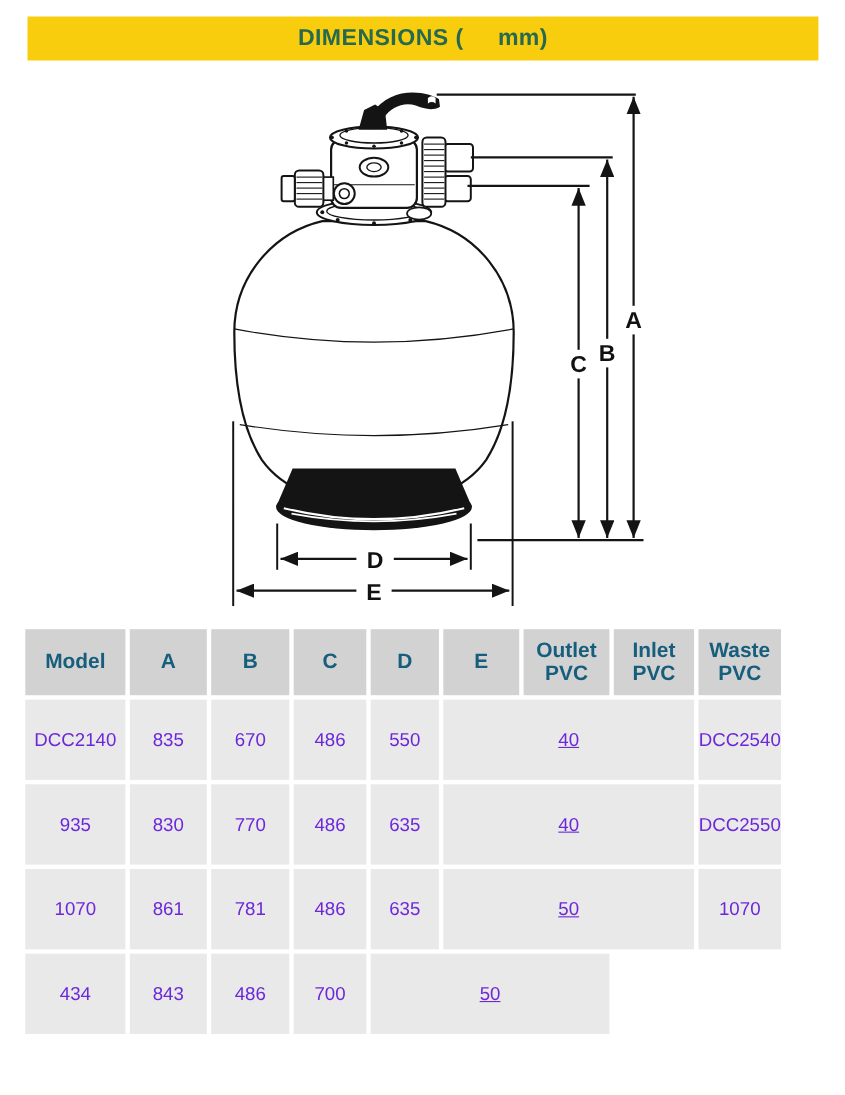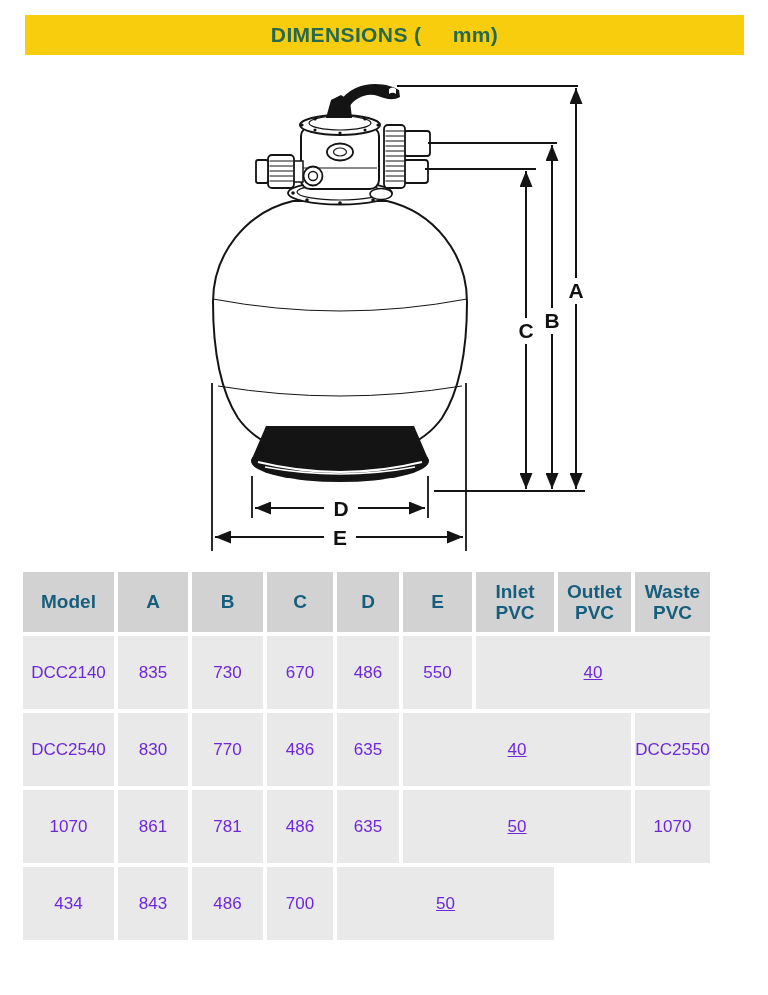--- a/index.html
+++ b/index.html
@@ -201,33 +201,33 @@
   </svg>
 
   <div class="spec-table">
 
     <div class="th">Model</div>
     <div class="th">A</div>
     <div class="th">B</div>
     <div class="th">C</div>
     <div class="th">D</div>
     <div class="th">E</div>
+    <div class="th">Outlet PVC</div>
     <div class="th">Inlet PVC</div>
-    <div class="th">Outlet PVC</div>
     <div class="th">Waste PVC</div>
 
     <div class="td">DCC2140</div>
     <div class="td">835</div>
-    <div class="td">730</div>
     <div class="td">670</div>
     <div class="td">486</div>
     <div class="td">550</div>
     <div class="td span3">40</div>
 
     <div class="td">DCC2540</div>
+    <div class="td">935</div>
     <div class="td">830</div>
     <div class="td">770</div>
     <div class="td">486</div>
     <div class="td">635</div>
     <div class="td span3">40</div>
 
     <div class="td">DCC2550</div>
     <div class="td">1070</div>
     <div class="td">861</div>
     <div class="td">781</div>

